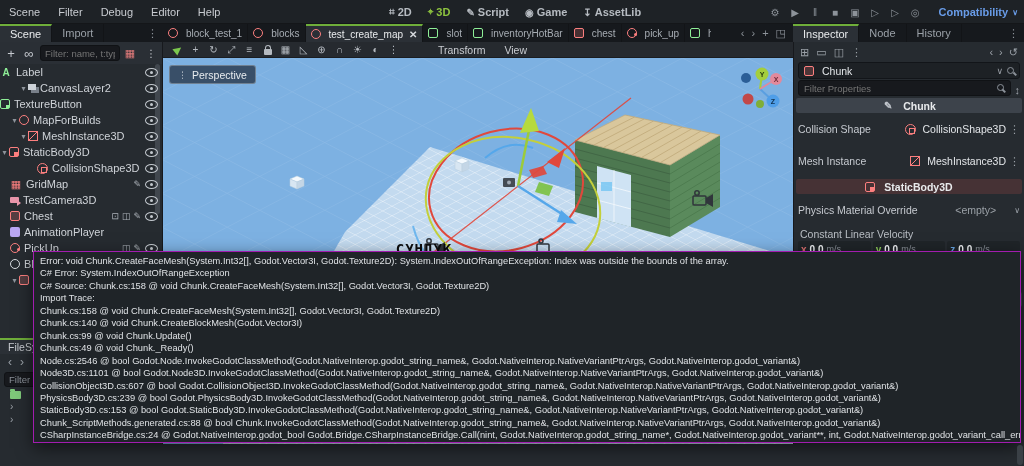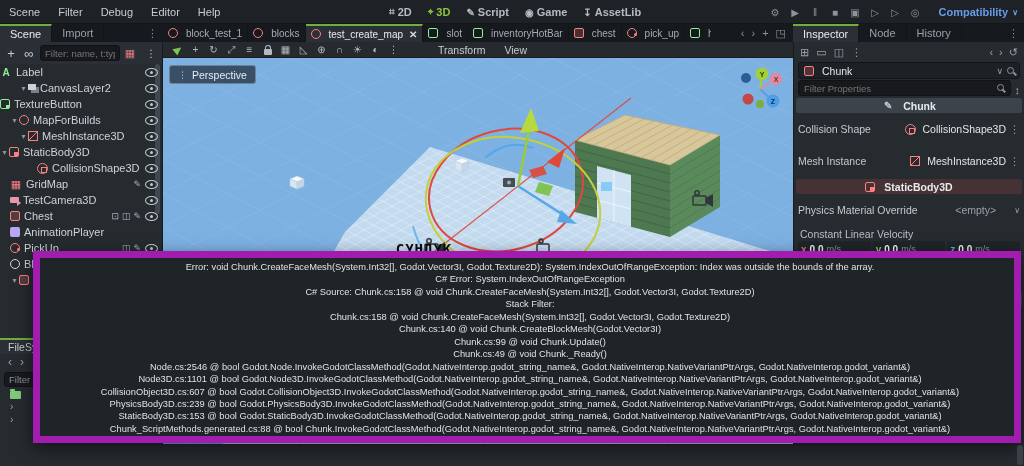--- a/index.html
+++ b/index.html
@@ -114,21 +114,21 @@
   .vcell { flex:1; background:#1f2428; border-radius:2px; display:flex; align-items:center; gap:3px; padding:0 3px; font-size:10px; }
   .vcell .ax { font-weight:bold; }
   .ax-x .ax { color:#d97070; } .ax-x { border-bottom:1px solid rgba(217,112,112,.55); }
   .ax-y .ax { color:#8fce5a; } .ax-y { border-bottom:1px solid rgba(143,206,90,.55); }
   .ax-z .ax { color:#66a3e0; } .ax-z { border-bottom:1px solid rgba(102,163,224,.55); }
   .vcell .vv { color:#eef0f2; font-weight:bold; }
   .vcell .vu { color:#8b9199; font-size:9px; }
   #pmo-val { display:flex; align-items:center; gap:4px; color:#9aa0a6; font-size:10.5px; }
 
   
-  #error-overlay { position:absolute; left:33px; top:251px; width:988px; height:192px; background:#1f2428; border:7px solid #a21caf; box-shadow:0 5px 16px rgba(0,0,0,.55); z-index:50; padding:3px 0 0 6px; overflow:hidden;text-align:center; }
+  #error-overlay { position:absolute; left:33px; top:251px; width:988px; height:192px; background:#1f2428; border:1px solid #a21caf; box-shadow:0 5px 16px rgba(0,0,0,.55); z-index:50; padding:3px 0 0 6px; overflow:hidden; }
   .eline { color:#dfe2e5; font-size:9.3px; line-height:12.45px; white-space:nowrap; }
 
   
   #bottombar { position:absolute; left:0; top:444px; width:1024px; height:22px; background:#23282c; z-index:60; display:flex;margin-top:24px; }
   #bb-left { width:163px; background:#262b30; display:flex; align-items:center; gap:5px; padding:2px 0 0 20px; border-right:1px solid #17191d; }
   .i-img { width:11px; height:10px; border-radius:1px; background:linear-gradient(45deg,#6f86e0 50%,#9db2f0 50%); flex:none; }
   #bb-left span { color:#cfd3d8; font-size:10px; }
   #bb-center { width:630px; display:flex; align-items:center; position:relative; }
   #bb-center .exp { color:#8d939a; font-size:10px; padding:0 4px 0 3px; }
   .errdot { width:6px; height:6px; border-radius:50%; background:#e05555; flex:none; margin-right:5px; }
@@ -724,21 +724,21 @@
       <span class="nicon ic-circ-white"></span>
       <span>PhysicsBody3D</span>
     </div>
   </div>
 
   <div id="error-overlay">
 
   <div class="eline">Error: void Chunk.CreateFaceMesh(System.Int32[], Godot.Vector3I, Godot.Texture2D): System.IndexOutOfRangeException: Index was outside the bounds of the array.</div>
       <div class="eline">C# Error: System.IndexOutOfRangeException</div>
       <div class="eline">C# Source: Chunk.cs:158 @ void Chunk.CreateFaceMesh(System.Int32[], Godot.Vector3I, Godot.Texture2D)</div>
-      <div class="eline">Stack Filter:</div>
+      <div class="eline">Import Trace:</div>
       <div class="eline">Chunk.cs:158 @ void Chunk.CreateFaceMesh(System.Int32[], Godot.Vector3I, Godot.Texture2D)</div>
       <div class="eline">Chunk.cs:140 @ void Chunk.CreateBlockMesh(Godot.Vector3I)</div>
       <div class="eline">Chunk.cs:99 @ void Chunk.Update()</div>
       <div class="eline">Chunk.cs:49 @ void Chunk._Ready()</div>
       <div class="eline">Node.cs:2546 @ bool Godot.Node.InvokeGodotClassMethod(Godot.NativeInterop.godot_string_name&amp;, Godot.NativeInterop.NativeVariantPtrArgs, Godot.NativeInterop.godot_variant&amp;)</div>
       <div class="eline">Node3D.cs:1101 @ bool Godot.Node3D.InvokeGodotClassMethod(Godot.NativeInterop.godot_string_name&amp;, Godot.NativeInterop.NativeVariantPtrArgs, Godot.NativeInterop.godot_variant&amp;)</div>
       <div class="eline">CollisionObject3D.cs:607 @ bool Godot.CollisionObject3D.InvokeGodotClassMethod(Godot.NativeInterop.godot_string_name&amp;, Godot.NativeInterop.NativeVariantPtrArgs, Godot.NativeInterop.godot_variant&amp;)</div>
       <div class="eline">PhysicsBody3D.cs:239 @ bool Godot.PhysicsBody3D.InvokeGodotClassMethod(Godot.NativeInterop.godot_string_name&amp;, Godot.NativeInterop.NativeVariantPtrArgs, Godot.NativeInterop.godot_variant&amp;)</div>
       <div class="eline">StaticBody3D.cs:153 @ bool Godot.StaticBody3D.InvokeGodotClassMethod(Godot.NativeInterop.godot_string_name&amp;, Godot.NativeInterop.NativeVariantPtrArgs, Godot.NativeInterop.godot_variant&amp;)</div>
       <div class="eline">Chunk_ScriptMethods.generated.cs:88 @ bool Chunk.InvokeGodotClassMethod(Godot.NativeInterop.godot_string_name&amp;, Godot.NativeInterop.NativeVariantPtrArgs, Godot.NativeInterop.godot_variant&amp;)</div>

